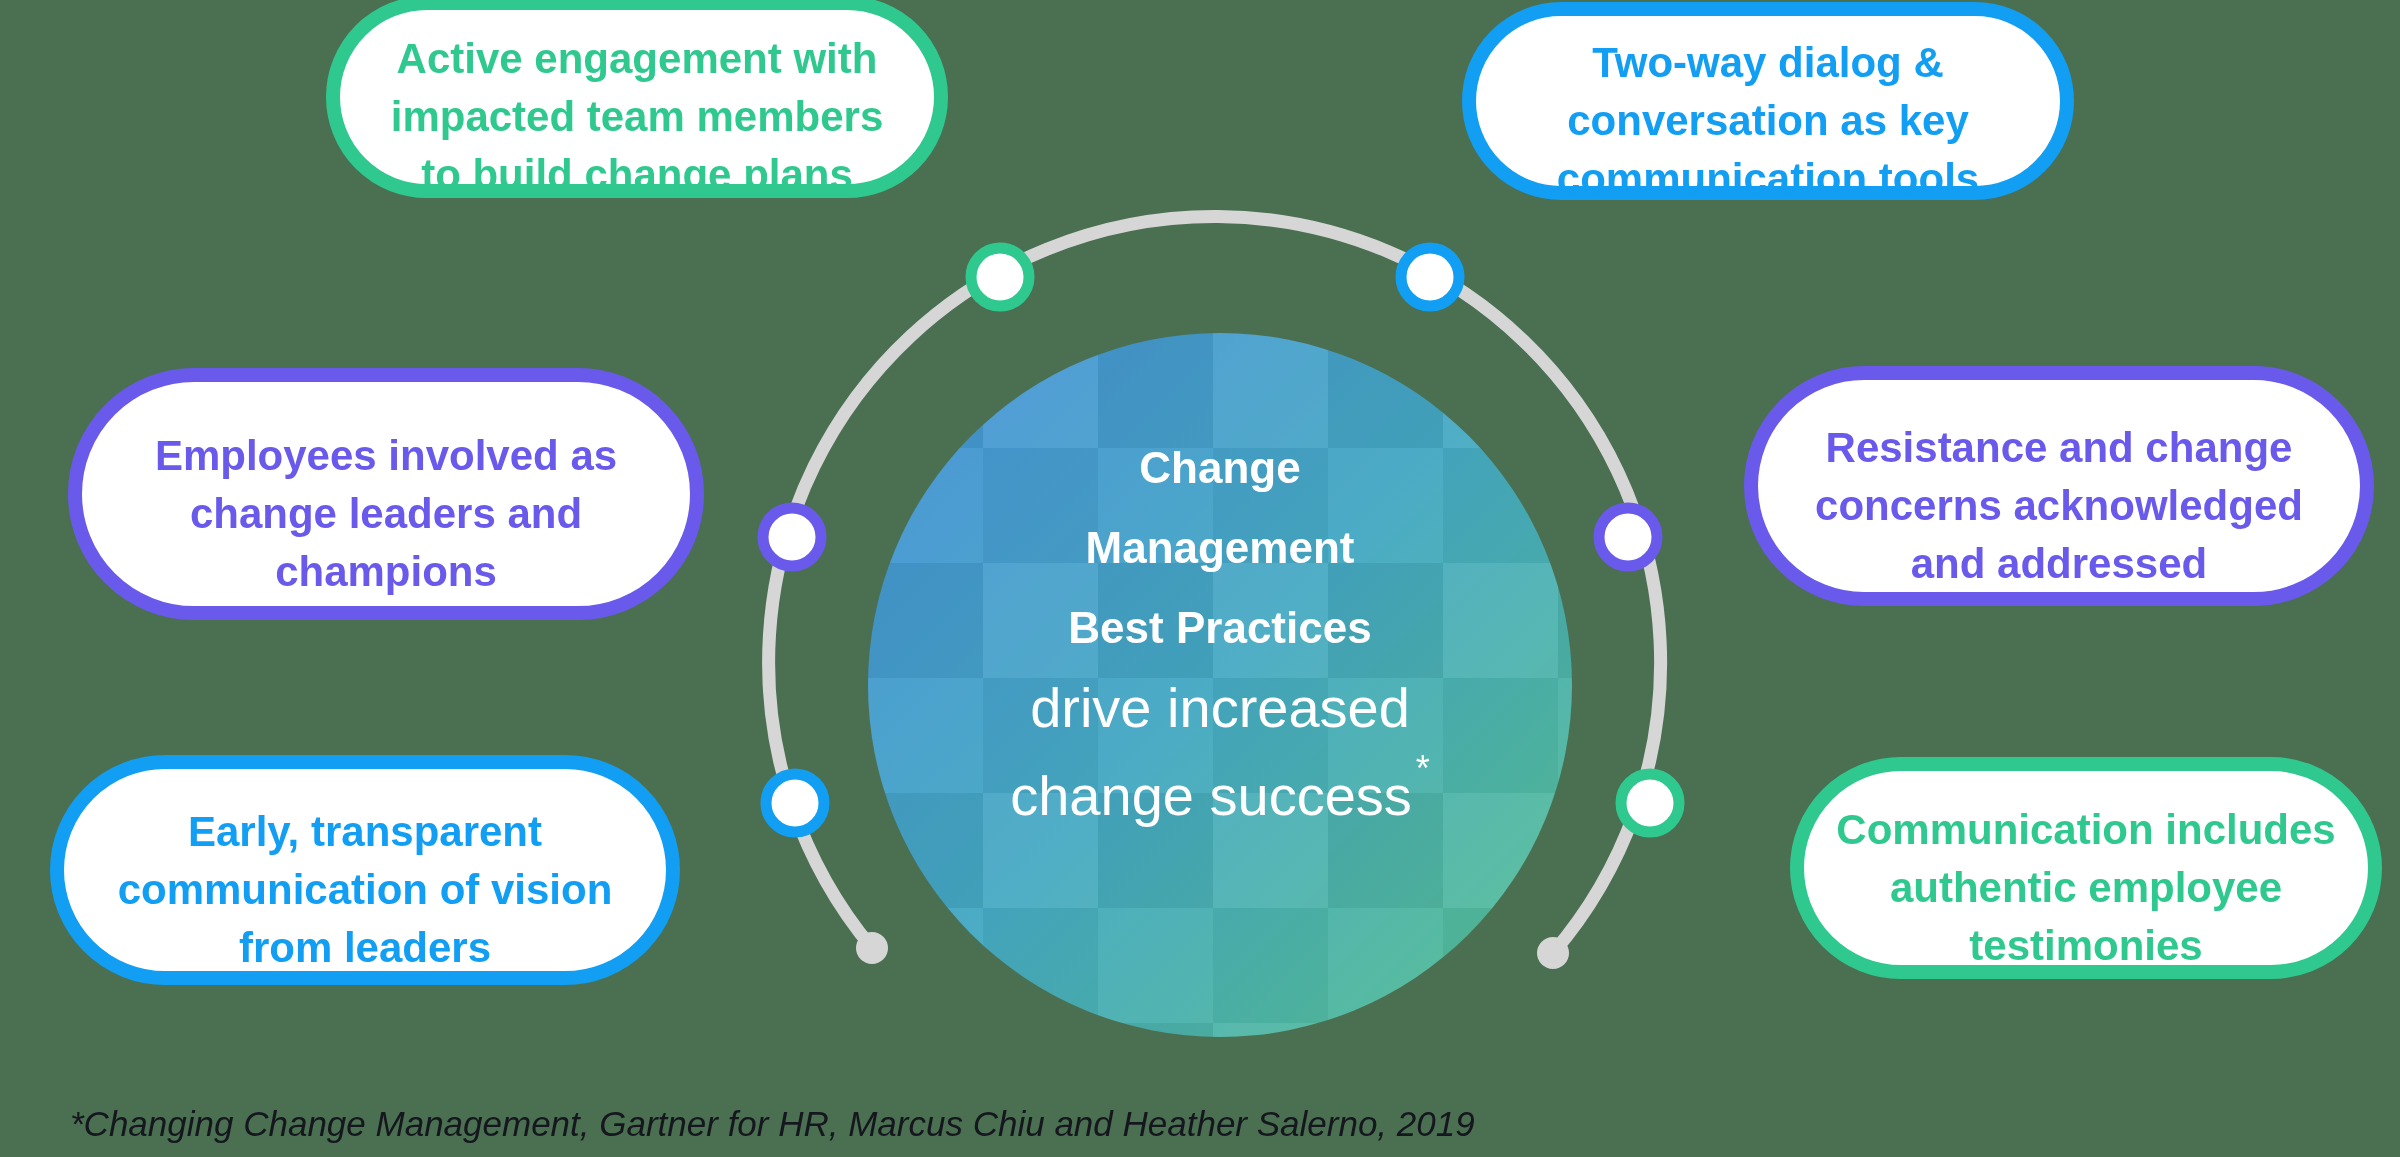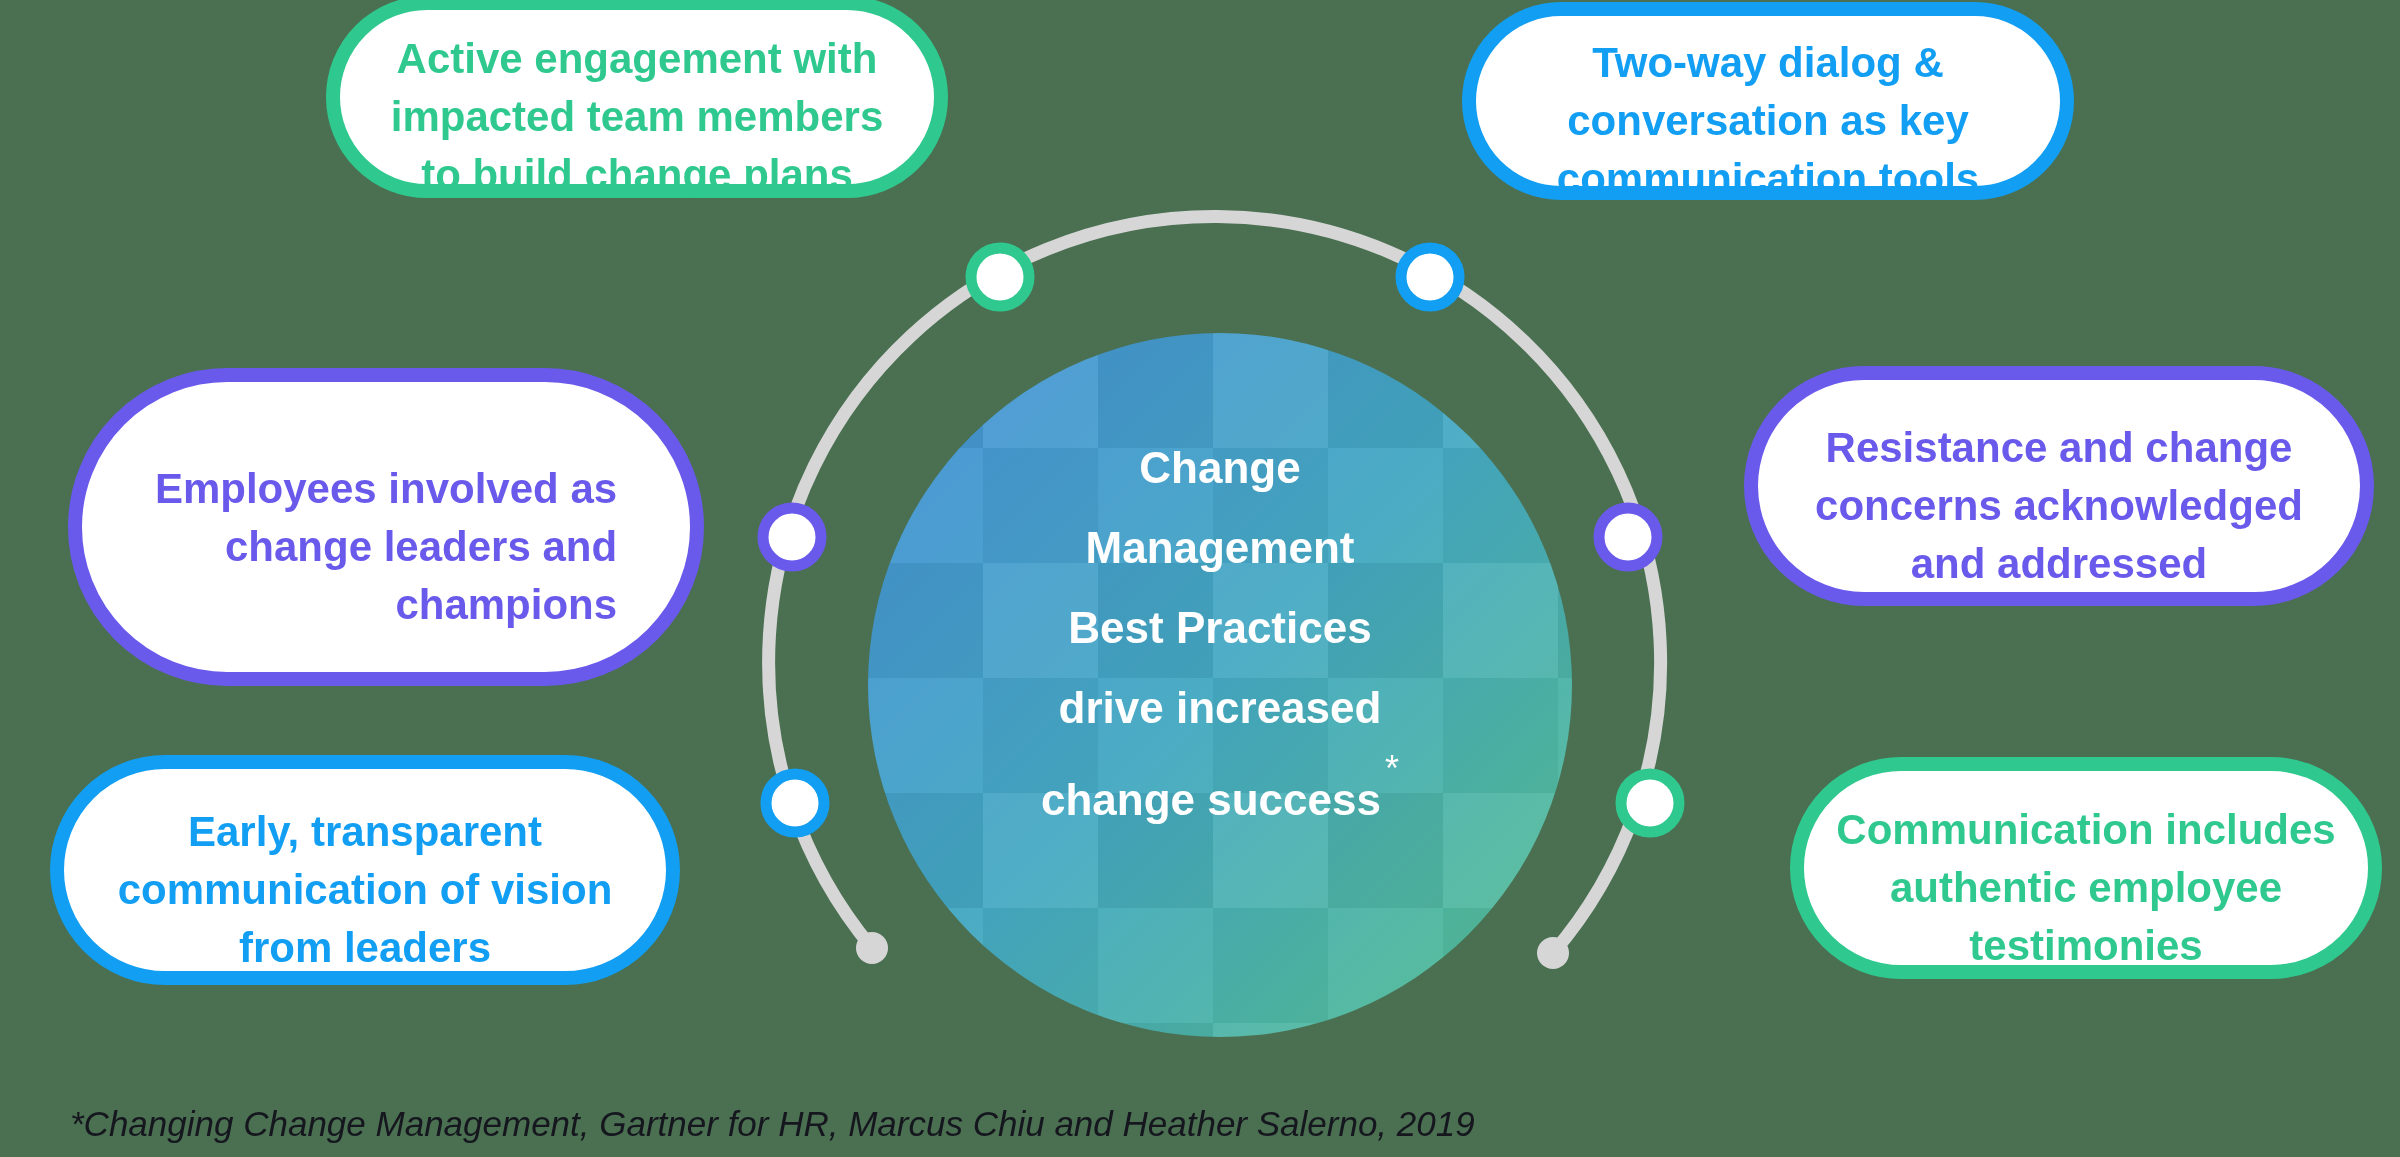--- a/index.html
+++ b/index.html
@@ -36,21 +36,21 @@
     line-height:58px;
     white-space:pre;
   }
   .pill .pill-text{display:block;margin-top:40px;}
   .pill.green{border:14px solid var(--green);color:var(--green);}
   .pill.blue{border:14px solid var(--blue);color:var(--blue);}
   .pill.purple{border:14px solid var(--purple);color:var(--purple);}
 
   .pill-top-left   {left:326px;  top:-4px;  width:622px; height:202px;}
   .pill-top-right  {left:1462px; top:2px;   width:612px; height:198px;}
-  .pill-mid-left   {left:68px;   top:368px; width:636px; height:318px;text-align:right;}
+  .pill-mid-left   {left:68px;   top:368px; width:636px; height:252px;}
   .pill-mid-right  {left:1744px; top:366px; width:630px; height:240px;}
   .pill-bottom-left{left:50px;   top:755px; width:630px; height:230px;}
   .pill-bottom-right{left:1790px;top:757px; width:592px; height:222px;}
 
   
   .arc-svg{position:absolute;left:0;top:0;width:2400px;height:1157px;}
 
   
   .center-circle{
     position:absolute;
@@ -74,22 +74,22 @@
     color:#ffffff;
   }
   .center-title{
     display:block;
     font-weight:700;
     font-size:44px;
     line-height:80px;
     white-space:pre-line;
   }
   .center-subtitle{
-    font-weight:700;
-    font-size:44px;
+    font-weight:400;
+    font-size:56px;
     line-height:80px;
     white-space:pre-line;
   }
   .center-asterisk{
     font-weight:400;
     font-size:36px;
     vertical-align:34px;
     margin-left:4px;
   }
   

